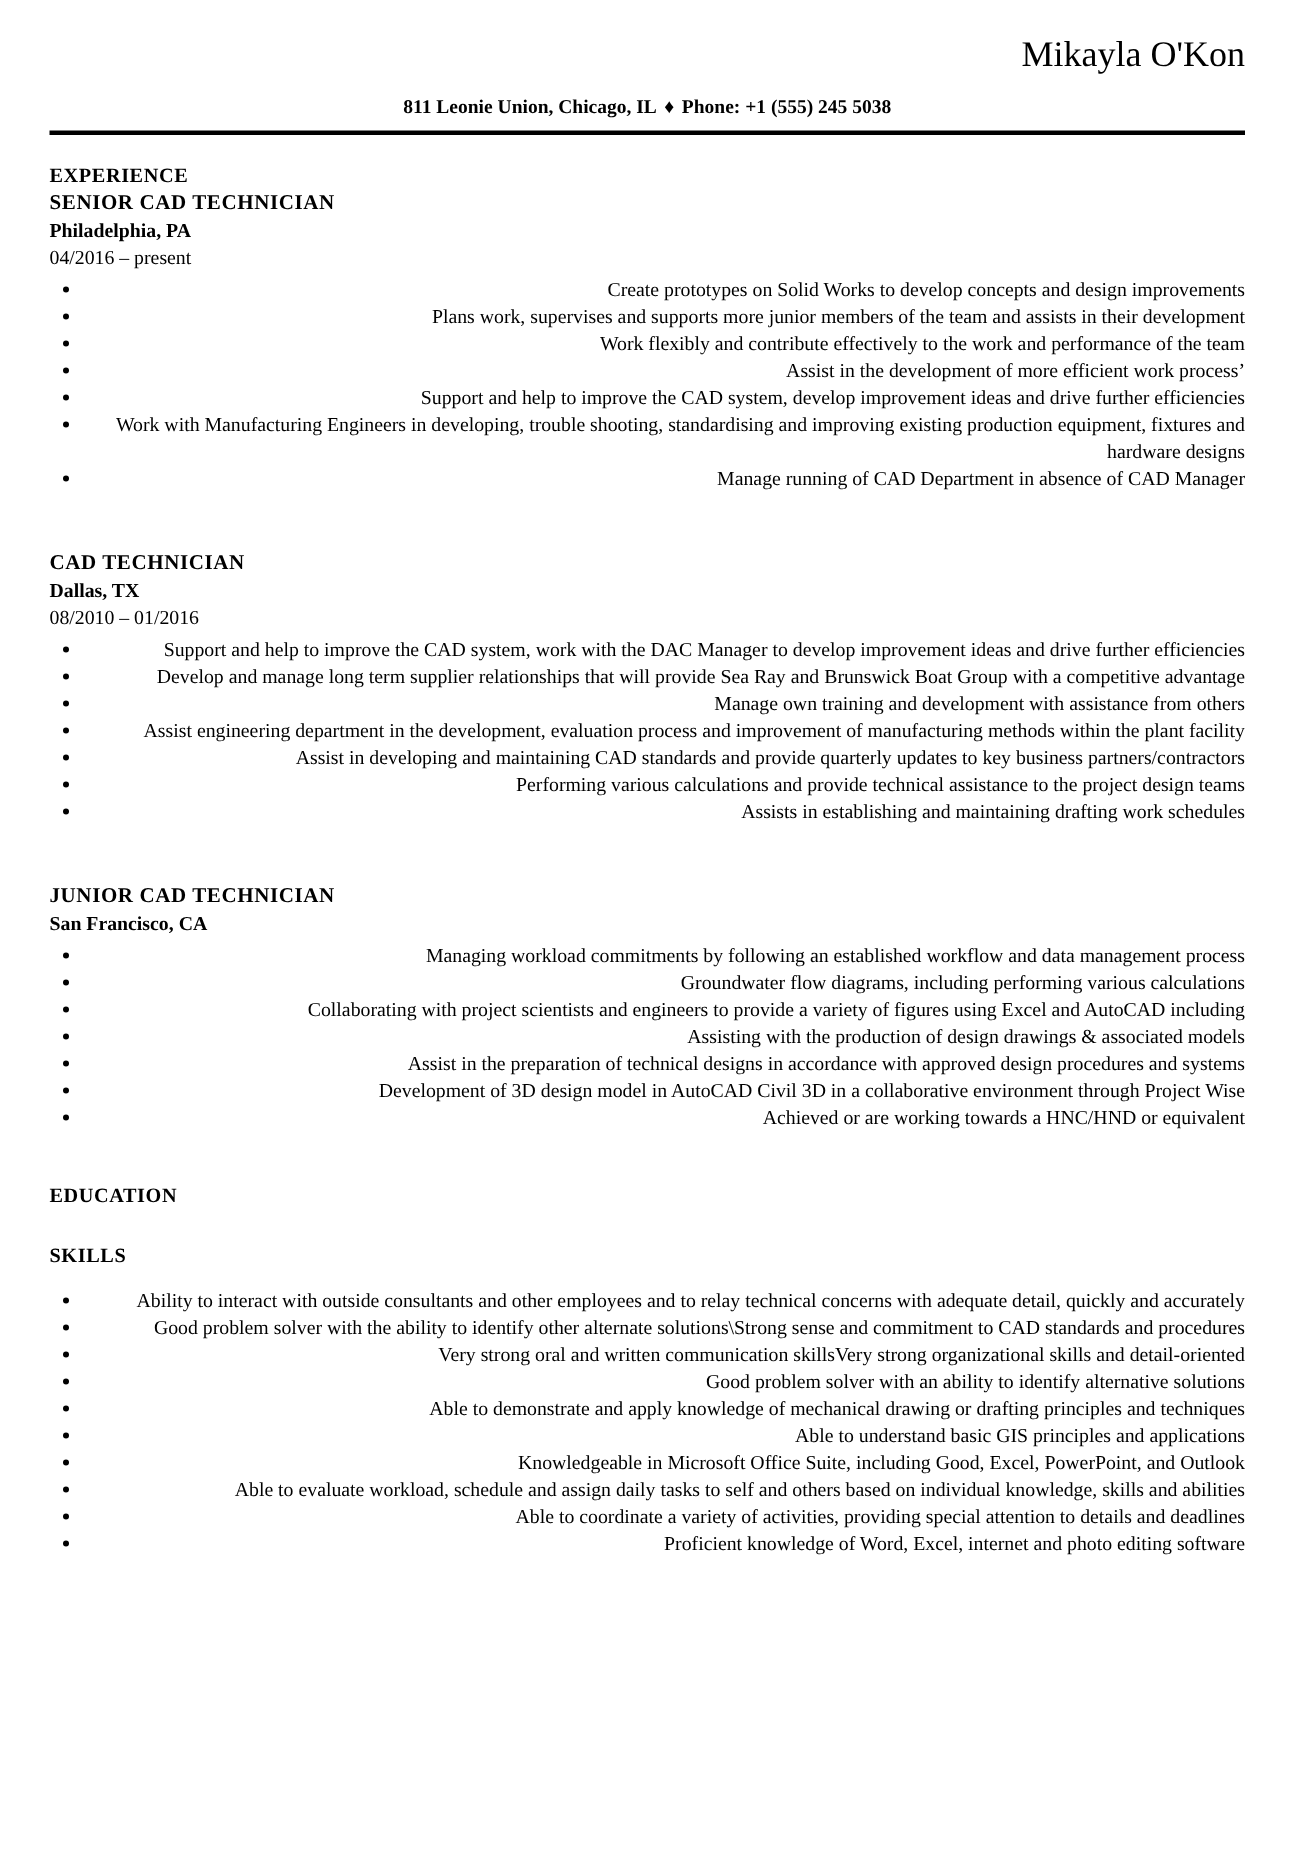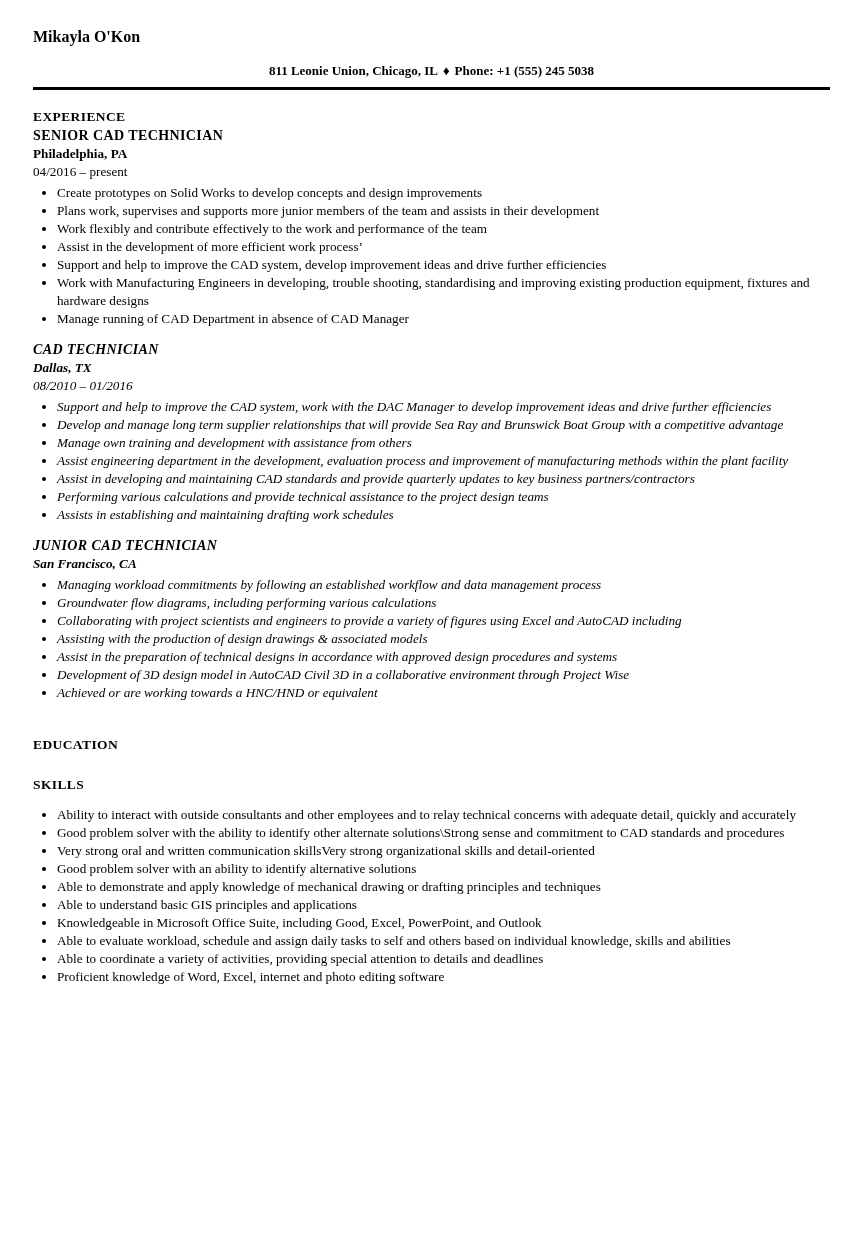--- a/index.html
+++ b/index.html
@@ -8,23 +8,23 @@
     height: 1240px;
     box-sizing: border-box;
     background: #ffffff;
     color: #000000;
     font-family: "Liberation Serif", serif;
     font-size: 13.2px;
     line-height: 18px;
     padding: 26px 30px 0 33px;
   }
   .name {
-    font-size: 16px;
-    font-weight: bold;
-    text-align: left;
+    font-size: 24px;
+    font-weight: normal;
+    text-align: right;
     line-height: 22px;
     margin: 0 0 10px 0;
   }
   .contact {
     text-align: center;
     font-weight: bold;
     font-size: 13px;
     margin: 14px 0 7px 0;
   }
   .contact .sep { padding: 0 5px; }
@@ -35,31 +35,32 @@
   }
   .section { display: flex; flex-direction: column; }
   .section-label {
     flex: none;
     width: 125px;
     font-weight: bold;
     font-size: 13.5px;
     letter-spacing: 0.4px;
   }
   .section-content { flex: 1; min-width: 0; }
-  .job + .job { margin-top: 12px; font-style: italic; }
+  .job + .job { margin-top: 38px; }
   .job-title {
     font-weight: bold;
     font-size: 14px;
     letter-spacing: 0.4px;
     line-height: 19px;
   }
   .job-location { font-weight: bold; }
   ul.bullets {
     margin: 3px 0 0 0;
     padding: 0 0 0 24px;
+    text-align: right;
   }
   ul.bullets li { margin: 0; padding: 0; }
   .section-education { margin-top: 34px; }
   .school {
     font-weight: bold;
     font-size: 14px;
     letter-spacing: 0.4px;
     line-height: 19px;
   }
   .degree { font-weight: bold; }

